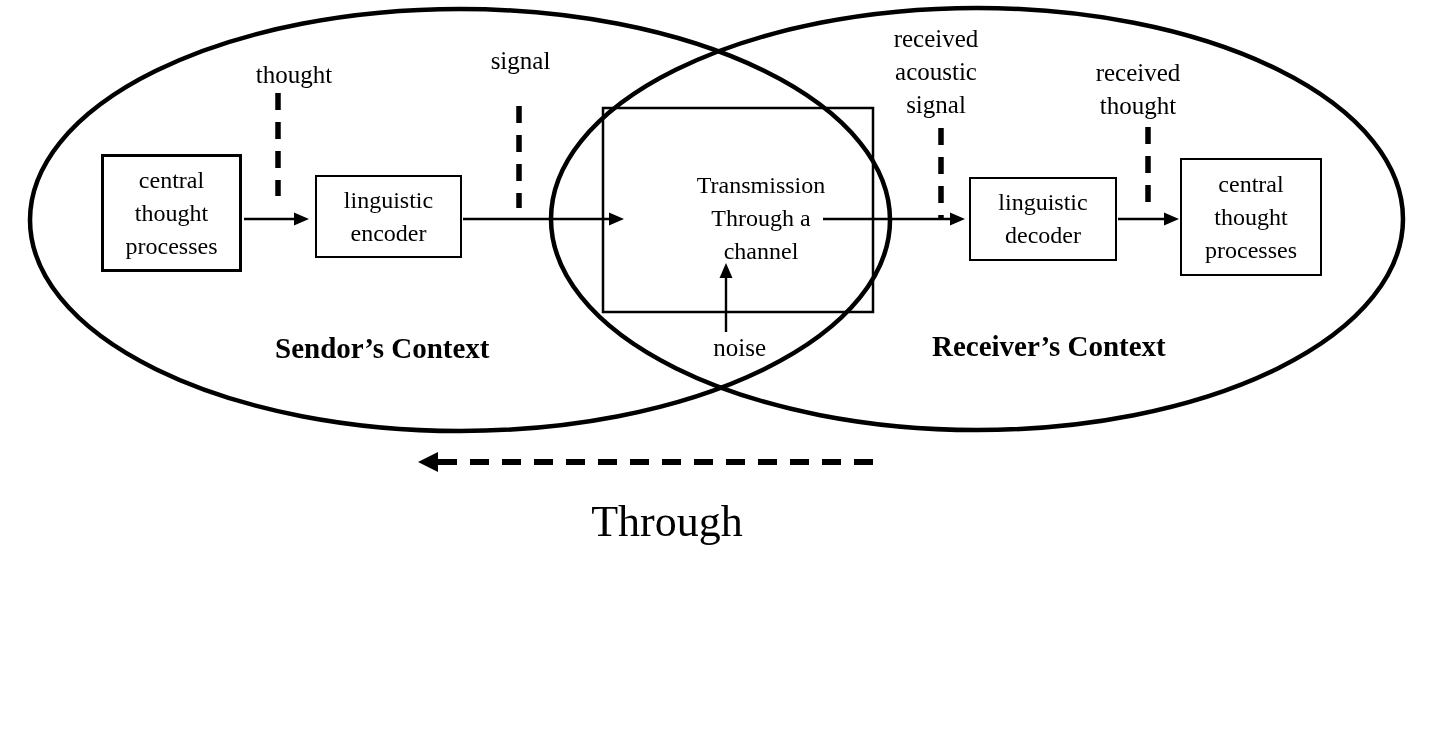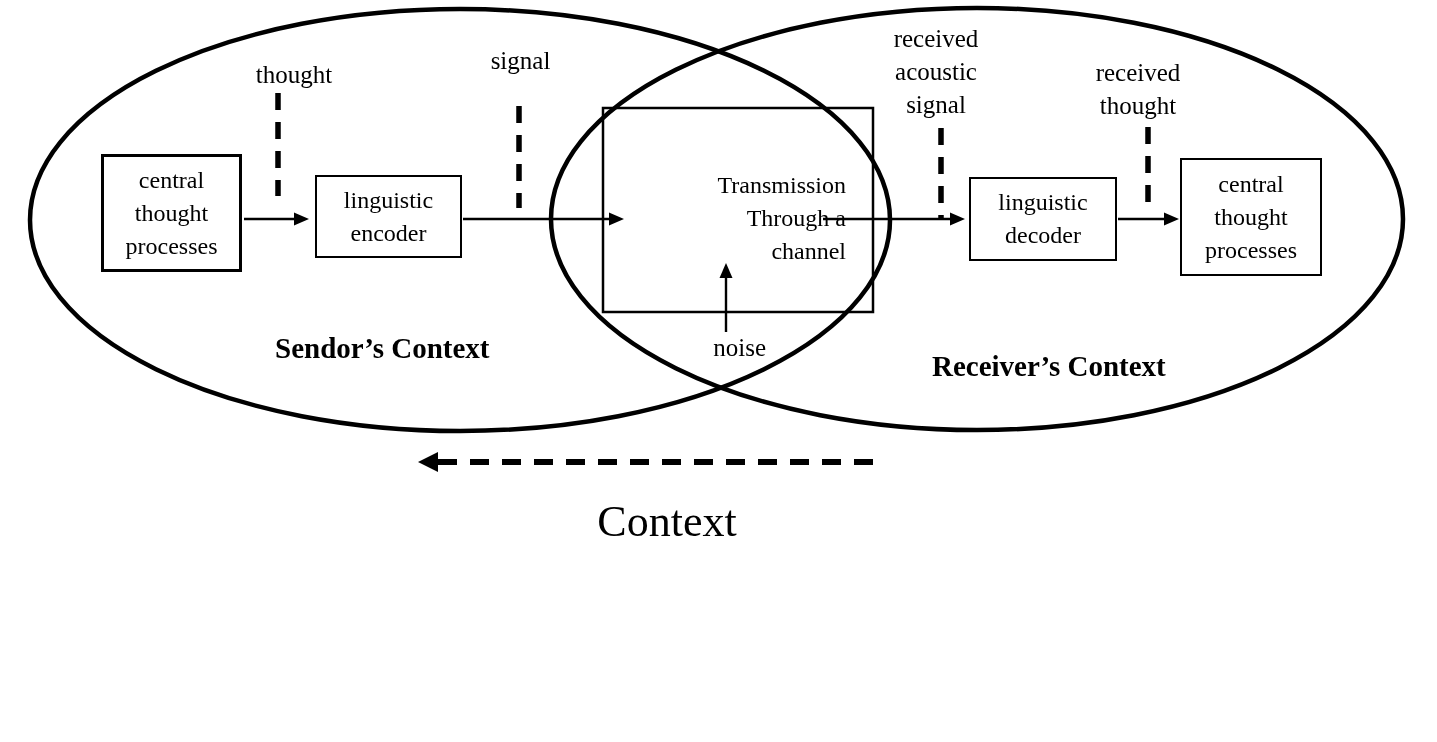--- a/index.html
+++ b/index.html
@@ -55,21 +55,21 @@
   .feedback-lbl {
     position: absolute;
     font-size: 44px;
     text-align: center;
     white-space: nowrap;
   }
   .channel-text {
     position: absolute;
     font-size: 24px;
     line-height: 33px;
-    text-align: right;
+    text-align: center;
     white-space: pre-line;
   }
 </style>
 </head>
 <body>
 
 <div class="canvas">
 
   <svg class="svg-layer" viewBox="0 0 1437 742">
 
@@ -144,17 +144,17 @@
 acoustic
 signal</div>
 
   <div class="lbl" style="left:1068px; top:56px; width:140px;">received
 thought</div>
 
   <div class="lbl" style="left:686px; top:331px; width:80px;text-align:right;">noise</div>
 
   <div class="ctx-lbl" style="left:275px; top:332px; width:245px;">Sendor’s Context</div>
 
-  <div class="ctx-lbl" style="left:932px; top:330px; width:255px;margin-top:20px;">Receiver’s Context</div>
+  <div class="ctx-lbl" style="left:932px; top:330px; width:255px;">Receiver’s Context</div>
 
-  <div class="feedback-lbl" style="left:517px; top:496px; width:300px;">Context</div>
+  <div class="feedback-lbl" style="left:517px; top:496px; width:300px;">Through</div>
 
 </div>
 
 </body></html>

